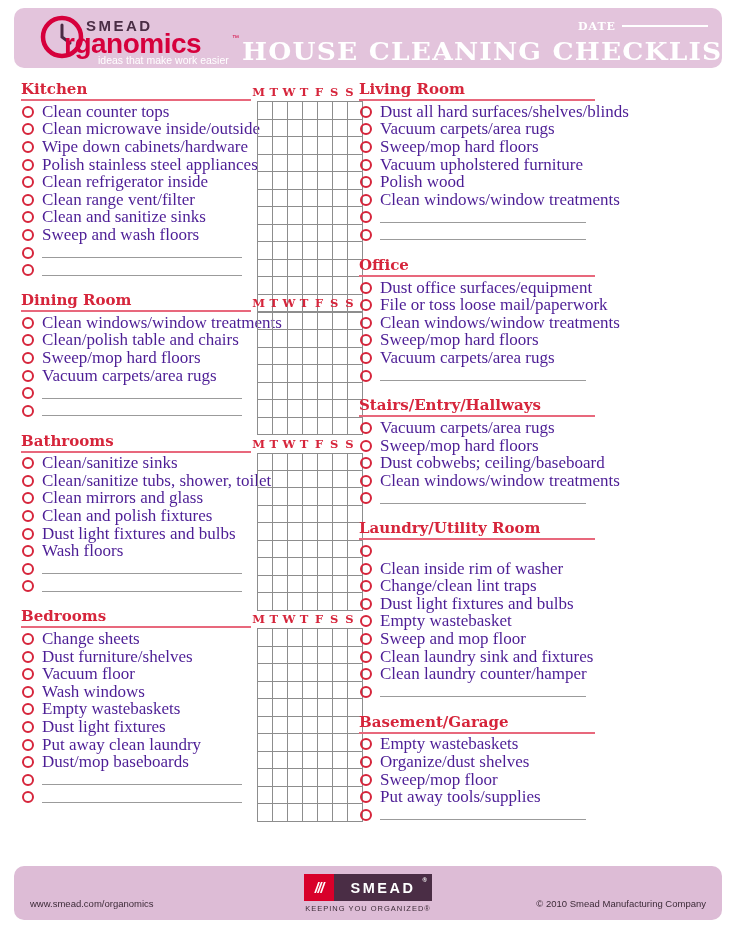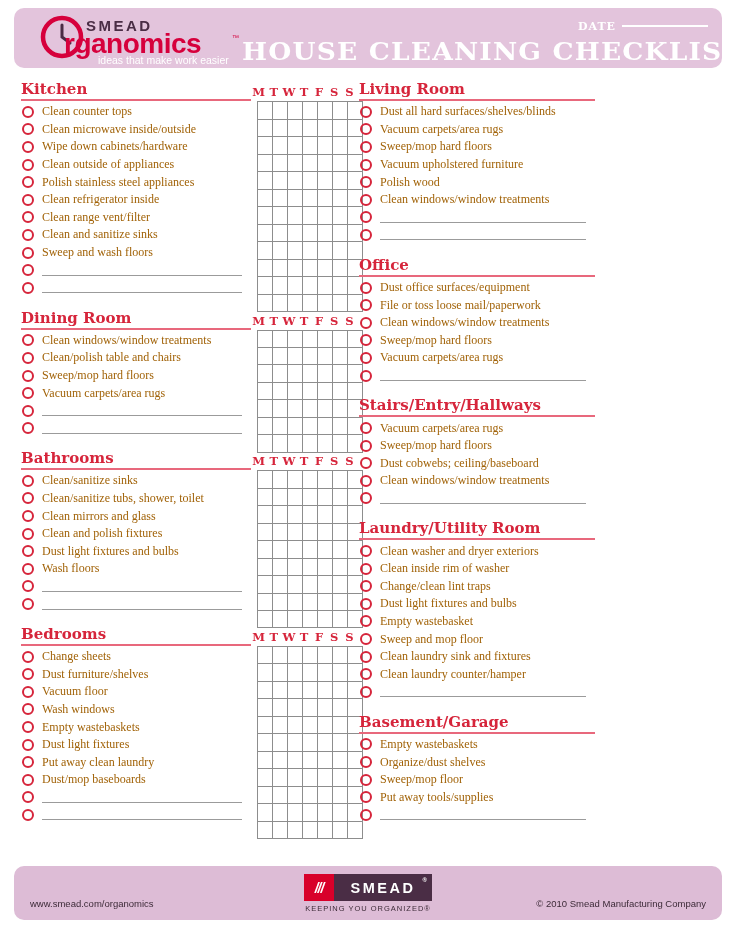--- a/index.html
+++ b/index.html
@@ -115,22 +115,22 @@
   }
   .bullet {
     flex: 0 0 auto;
     width: 12px; height: 12px;
     margin-left: 7px; margin-right: 8px;
     border: 2.4px solid #d6253b;
     border-radius: 50%;
   }
   .item-text {
     font-family: "Liberation Serif", serif;
-    font-size: 12px;
-    color: #a16207;
+    font-size: 17px;
+    color: #4c1d95;
     white-space: nowrap;
   }
   .blank-line {
     flex: 1 1 auto;
     height: 1px;
     background: #9b9b9b;
     margin-right: 14px;
     position: relative;
     top: 5px;
   }
@@ -268,24 +268,20 @@
           <div class="item">
             <span class="bullet"></span>
             <span class="item-text">Clean microwave inside/outside</span>
           </div>
           <div class="item">
             <span class="bullet"></span>
             <span class="item-text">Wipe down cabinets/hardware</span>
           </div>
           <div class="item">
             <span class="bullet"></span>
-            <span class="item-text">Clean outside of appliances</span>
-          </div>
-          <div class="item">
-            <span class="bullet"></span>
             <span class="item-text">Polish stainless steel appliances</span>
           </div>
           <div class="item">
             <span class="bullet"></span>
             <span class="item-text">Clean refrigerator inside</span>
           </div>
           <div class="item">
             <span class="bullet"></span>
             <span class="item-text">Clean range vent/filter</span>
           </div>
@@ -839,21 +835,20 @@
         </div>
       </div>
       <div class="section">
         <div class="sec-head">
           <div class="sec-title">Laundry/Utility Room</div>
           <div class="sec-rule" style="width: 236px;"></div>
         </div>
         <div class="items">
           <div class="item">
             <span class="bullet"></span>
-            <span class="item-text">Clean washer and dryer exteriors</span>
           </div>
           <div class="item">
             <span class="bullet"></span>
             <span class="item-text">Clean inside rim of washer</span>
           </div>
           <div class="item">
             <span class="bullet"></span>
             <span class="item-text">Change/clean lint traps</span>
           </div>
           <div class="item">

